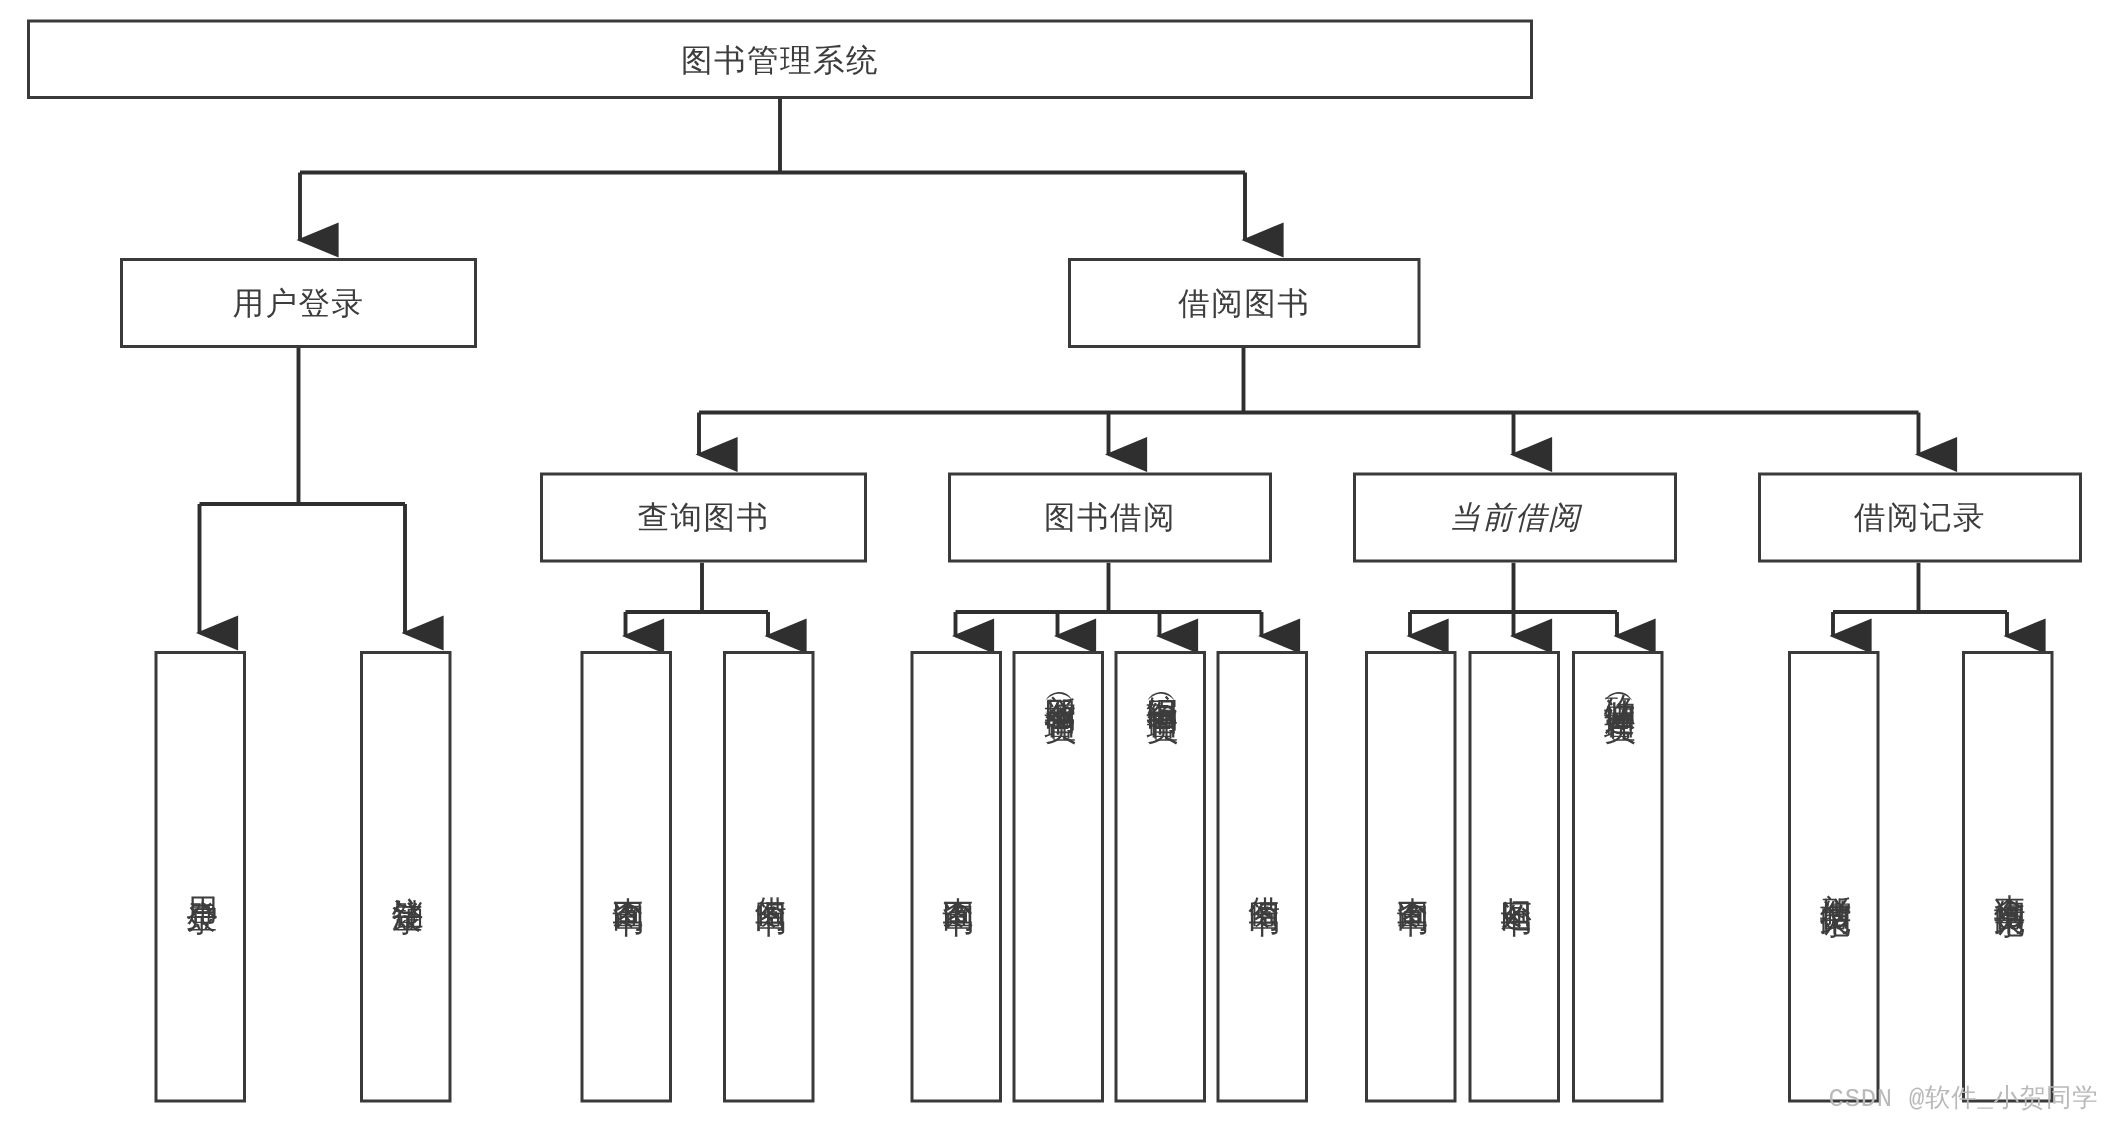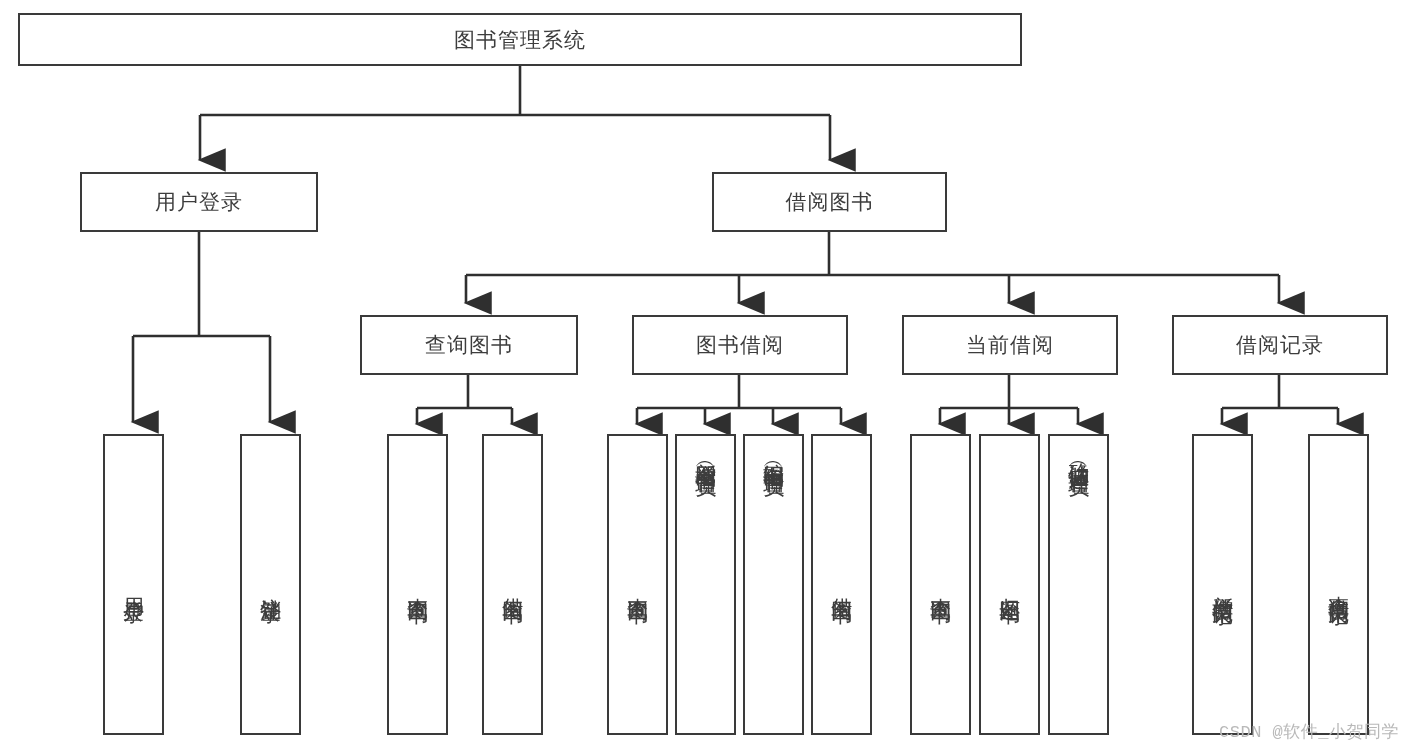--- a/index.html
+++ b/index.html
@@ -132,21 +132,21 @@
   <div class="node h" style="left:712px; top:172px; width:235px; height:60px;">
     <span>借阅图书</span>
   </div>
 
   <div class="node h" style="left:360px; top:315px; width:218px; height:60px;">
     <span>查询图书</span>
   </div>
   <div class="node h" style="left:632px; top:315px; width:216px; height:60px;">
     <span>图书借阅</span>
   </div>
-  <div class="node h" style="left:902px; top:315px; width:216px; height:60px;">
+  <div class="node h" style="left:902px; top:315px; width:216px; height:60px;font-style:italic;">
     <span>当前借阅</span>
   </div>
   <div class="node h" style="left:1172px; top:315px; width:216px; height:60px;text-align:center;">
     <span>借阅记录</span>
   </div>
 
   <div class="node v mid" style="left:103px; top:434px; width:61px; height:301px;">
     <span class="vtext">用户登录</span>
   </div>
   <div class="node v mid" style="left:240px; top:434px; width:61px; height:301px;">

